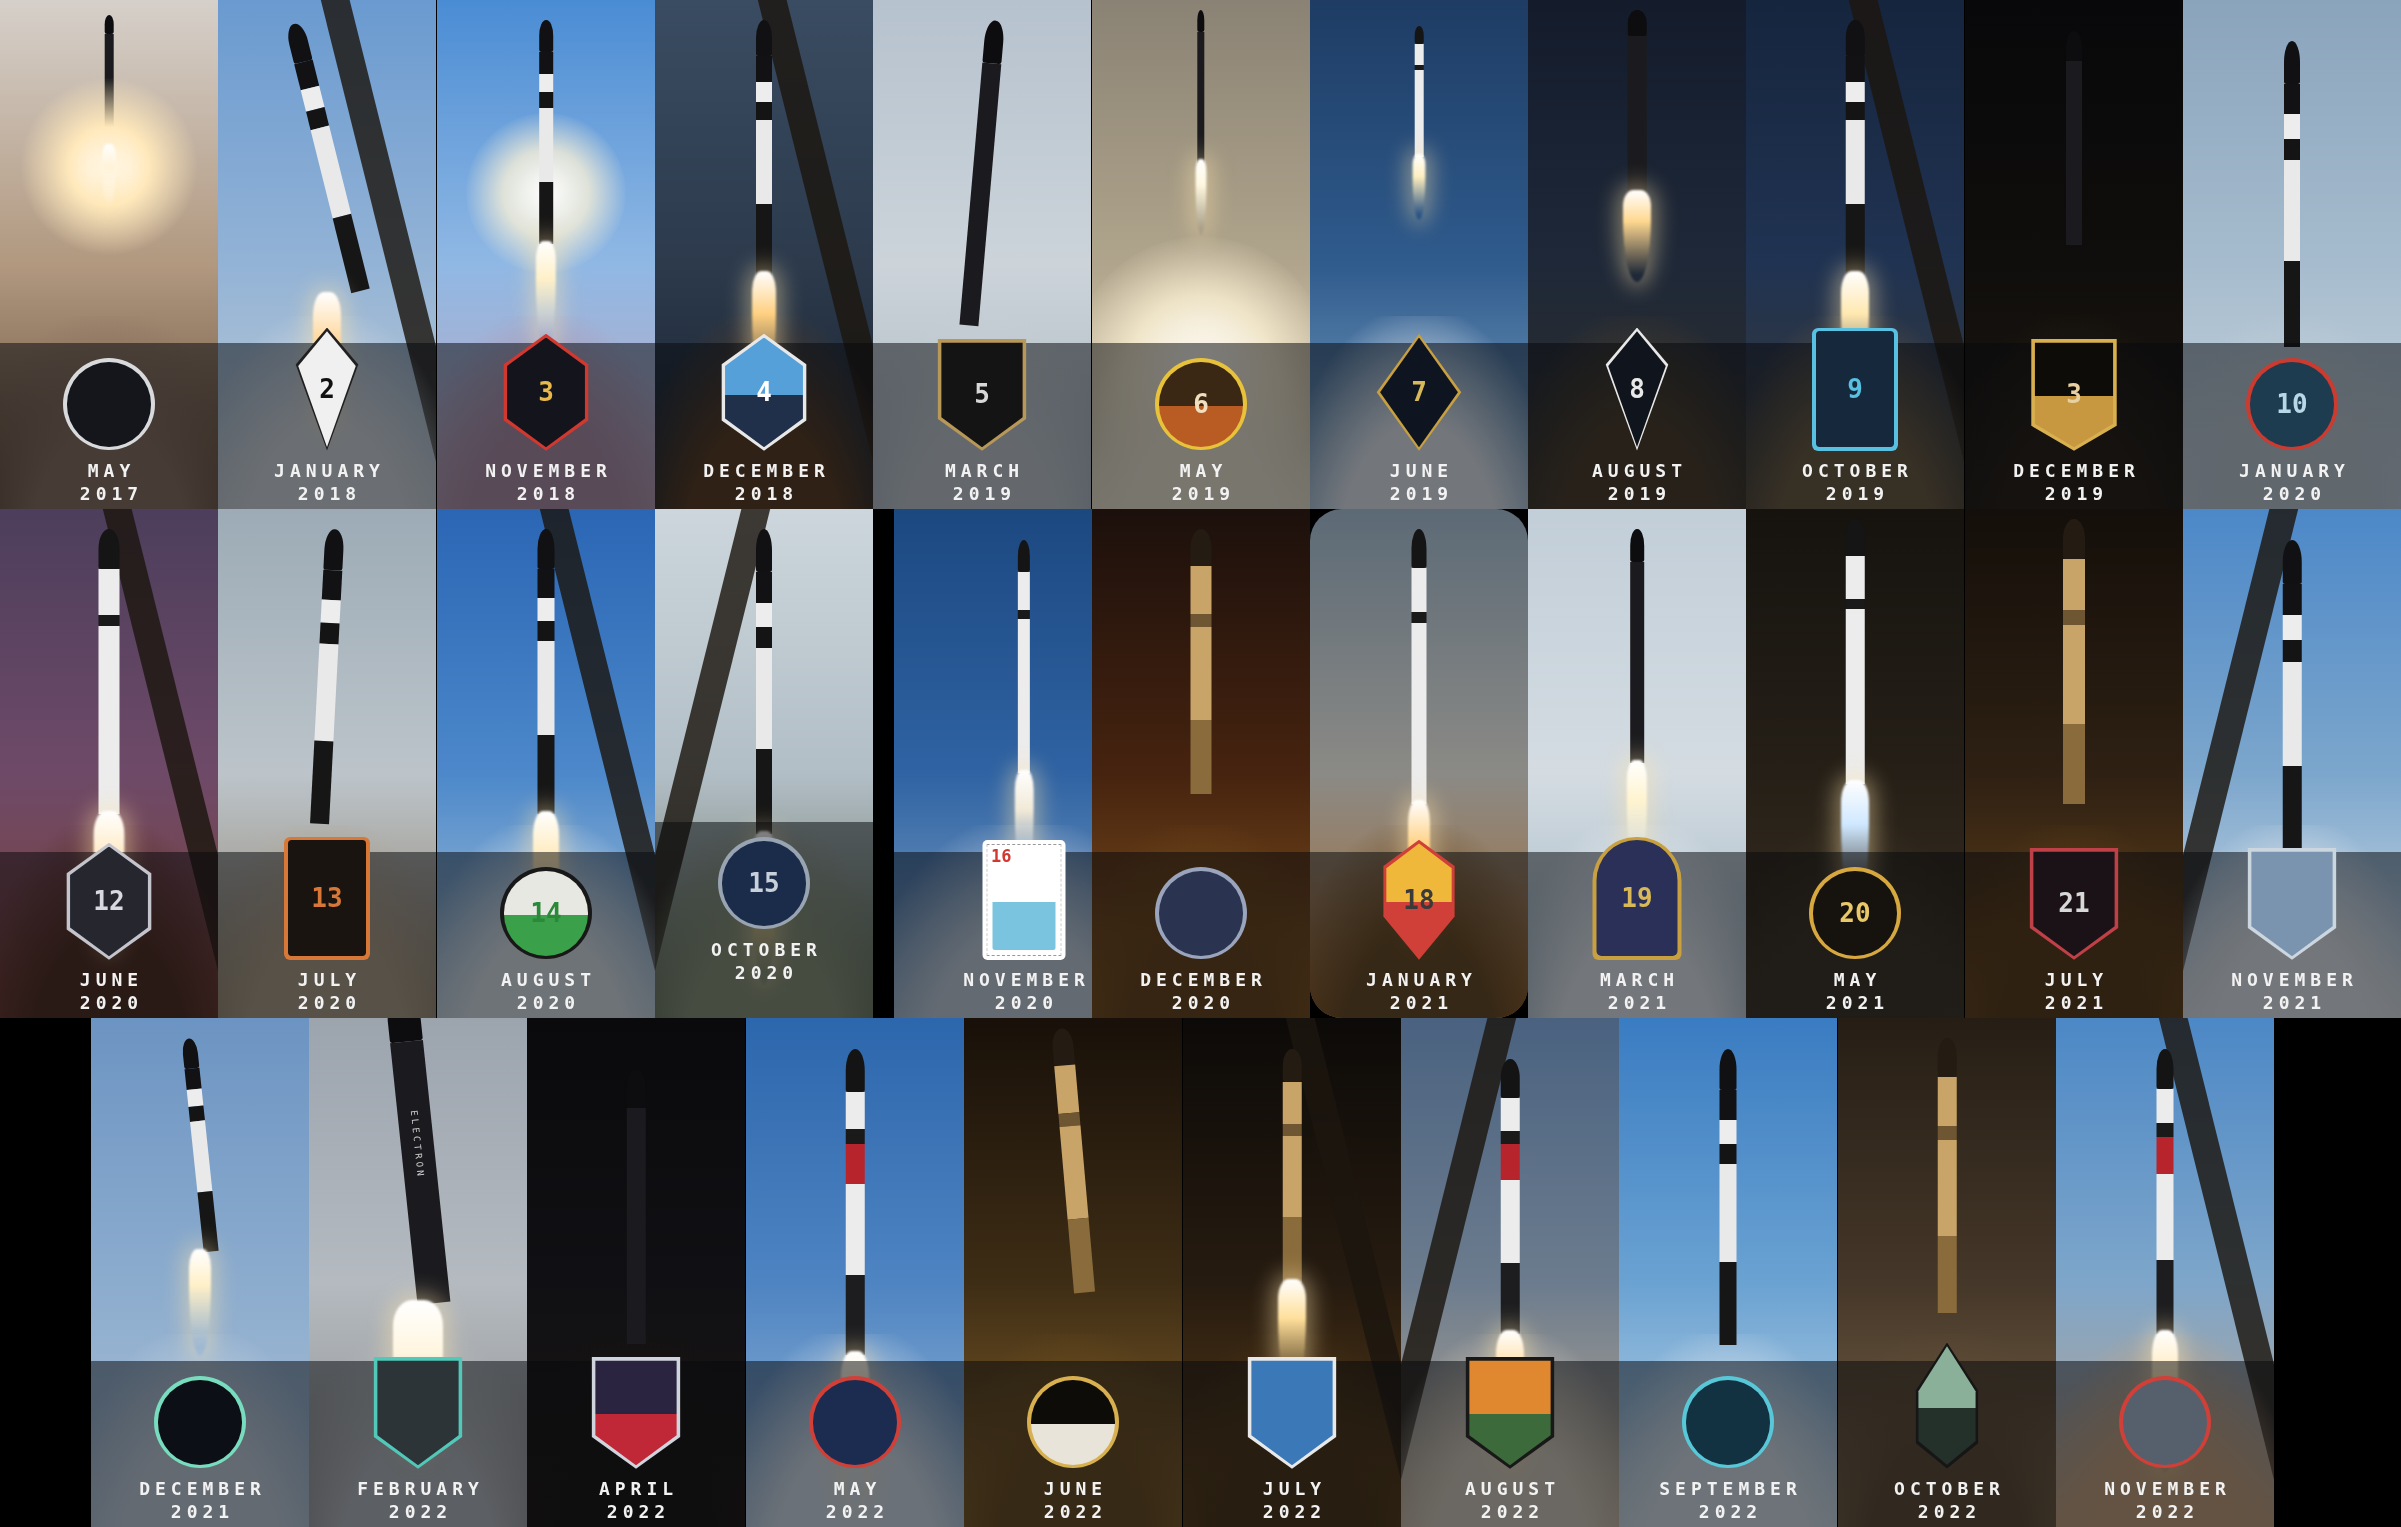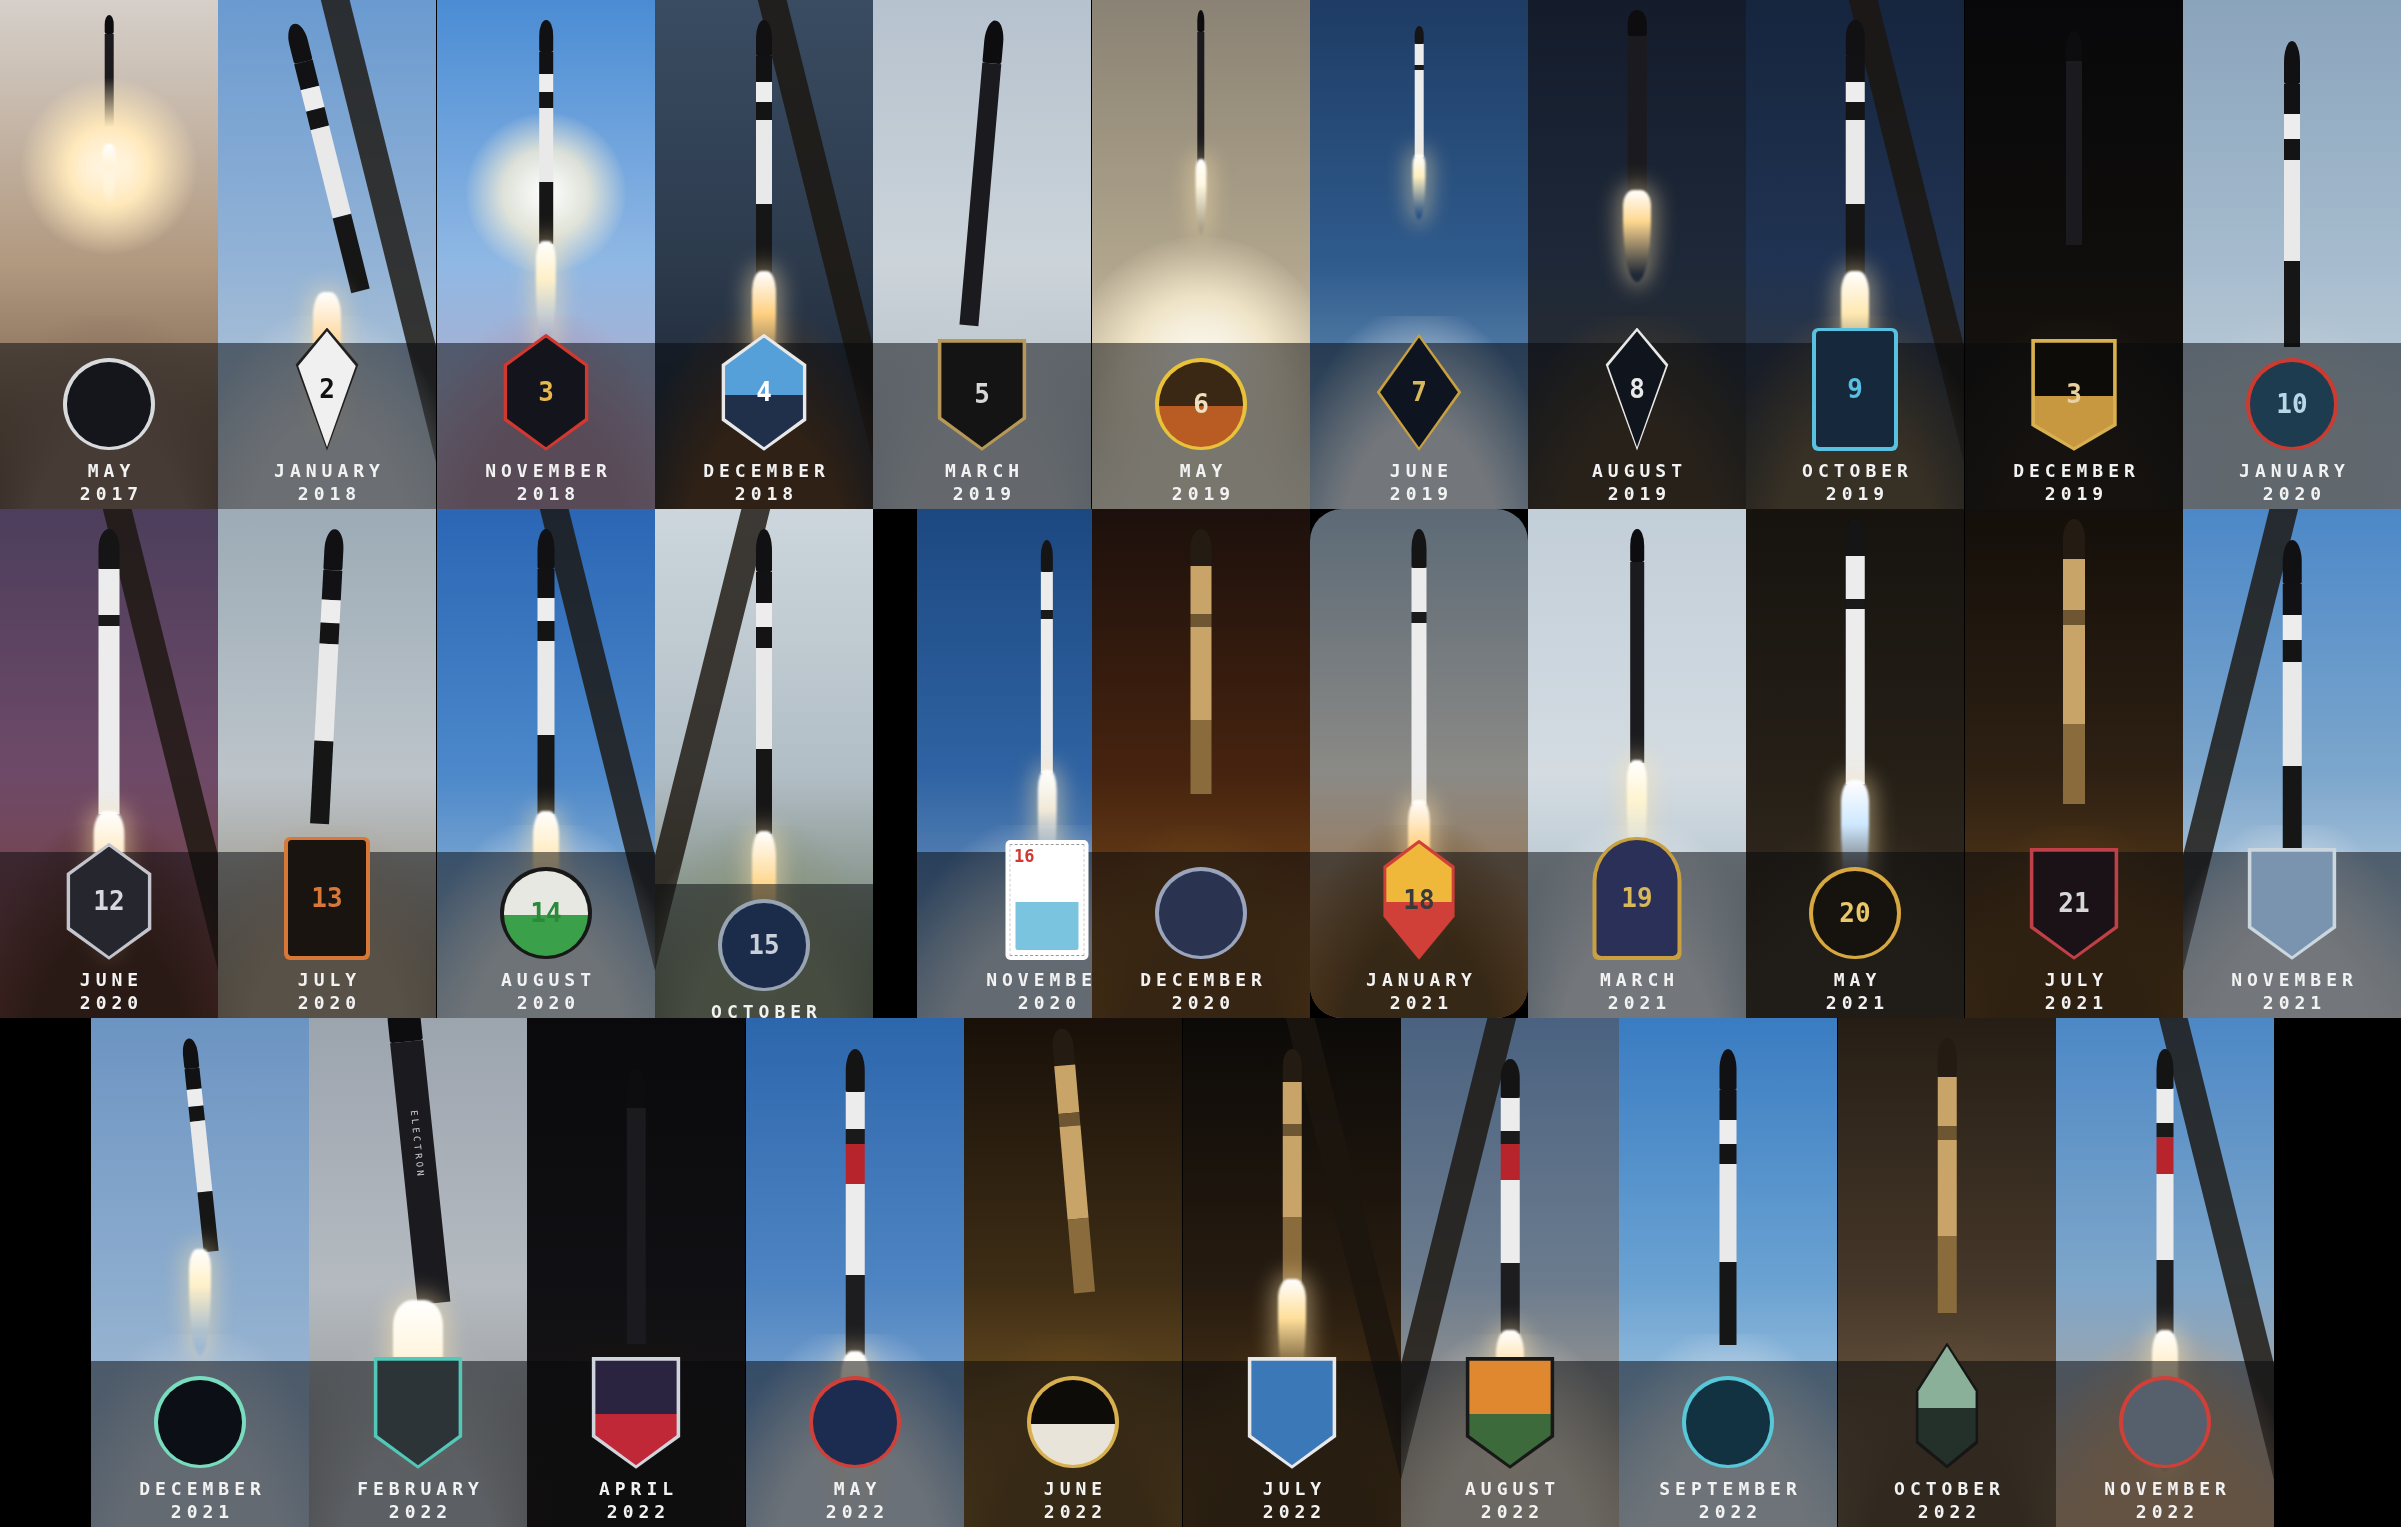--- a/index.html
+++ b/index.html
@@ -311,30 +311,30 @@
       <div class="smoke" style="background: radial-gradient(at 50% 100%, rgb(138, 148, 120) 0%, rgb(138, 148, 120) 42%, rgba(0, 0, 0, 0) 74%);"></div>
       <div class="rocket" style="left: 50%; top: 20.4px; width: 16px; height: 305px; transform: translateX(-50%) rotate(0deg);">
         <div class="nose" style="height: 14%; background: rgb(17, 17, 20);"></div>
         <div class="seg" style="top: 14%; height: 10%; background: rgb(18, 18, 21);"></div>
         <div class="seg" style="top: 24%; height: 8%; background: rgb(237, 237, 237);"></div>
         <div class="seg" style="top: 32%; height: 7%; background: rgb(20, 20, 20);"></div>
         <div class="seg" style="top: 39%; height: 33%; background: rgb(233, 233, 233);"></div>
         <div class="seg" style="top: 72%; height: 28%; background: rgb(22, 22, 22);"></div>
       </div>
       <div class="flame" style="left: 50%; top: 322px; width: 24px; height: 153px; transform: translateX(-50%); border-radius: 45% 45% 60% 60% / 20% 20% 80% 80%; background: linear-gradient(rgb(255, 255, 255) 0%, rgb(255, 216, 144) 34%, rgba(255, 200, 120, 0) 92%); box-shadow: rgba(255, 228, 170, 0.45) 0px 0px 21px 6.2px;"></div>
-      <div class="band" style="height: 134px; background: rgba(8, 10, 14, 0.52); margin-top: 22px;">
+      <div class="band" style="height: 196px; background: rgba(8, 10, 14, 0.52); margin-top: 22px;">
         <div class="patch" style="width: 92px; height: 92px; top: 15.4px; background: rgb(152, 164, 178); border-radius: 50%;">
           <div class="patch-inner" style="background: rgb(27, 43, 74); border-radius: 50%;"></div>
           <div class="glyph" style="color: rgb(200, 208, 218);">15</div>
         </div>
         <div class="month">OCTOBER</div>
         <div class="year">2020</div>
       </div>
     </div>
-    <div class="tile" style="left: 917px; top: 509px; width: 260px; height: 509px;">
+    <div class="tile" style="left: 894px; top: 509px; width: 260px; height: 509px;">
       <div class="photo" style="background: linear-gradient(rgb(28, 72, 128) 0%, rgb(47, 99, 163) 52%, rgb(140, 171, 201) 100%);"></div>
       <div class="smoke" style="background: radial-gradient(at 50% 100%, rgb(200, 212, 224) 0%, rgb(200, 212, 224) 42%, rgba(0, 0, 0, 0) 74%);"></div>
       <div class="rocket" style="left: 50%; top: 30.5px; width: 12.3px; height: 234px; transform: translateX(-50%) rotate(0deg);">
         <div class="nose" style="height: 14%; background: rgb(21, 21, 21);"></div>
         <div class="seg" style="top: 14%; height: 16%; background: rgb(236, 236, 236);"></div>
         <div class="seg" style="top: 30%; height: 4%; background: rgb(26, 26, 26);"></div>
         <div class="seg" style="top: 34%; height: 66%; background: rgb(236, 236, 236);"></div>
       </div>
       <div class="flame" style="left: 50%; top: 261px; width: 18.5px; height: 117px; transform: translateX(-50%); border-radius: 45% 45% 60% 60% / 20% 20% 80% 80%; background: linear-gradient(rgb(255, 255, 255) 0%, rgb(242, 234, 216) 34%, rgba(255, 200, 120, 0) 92%); box-shadow: rgba(255, 228, 170, 0.45) 0px 0px 21px 6.2px;"></div>
       <div class="band" style="height: 166px; background: rgba(8, 10, 14, 0.52);">

